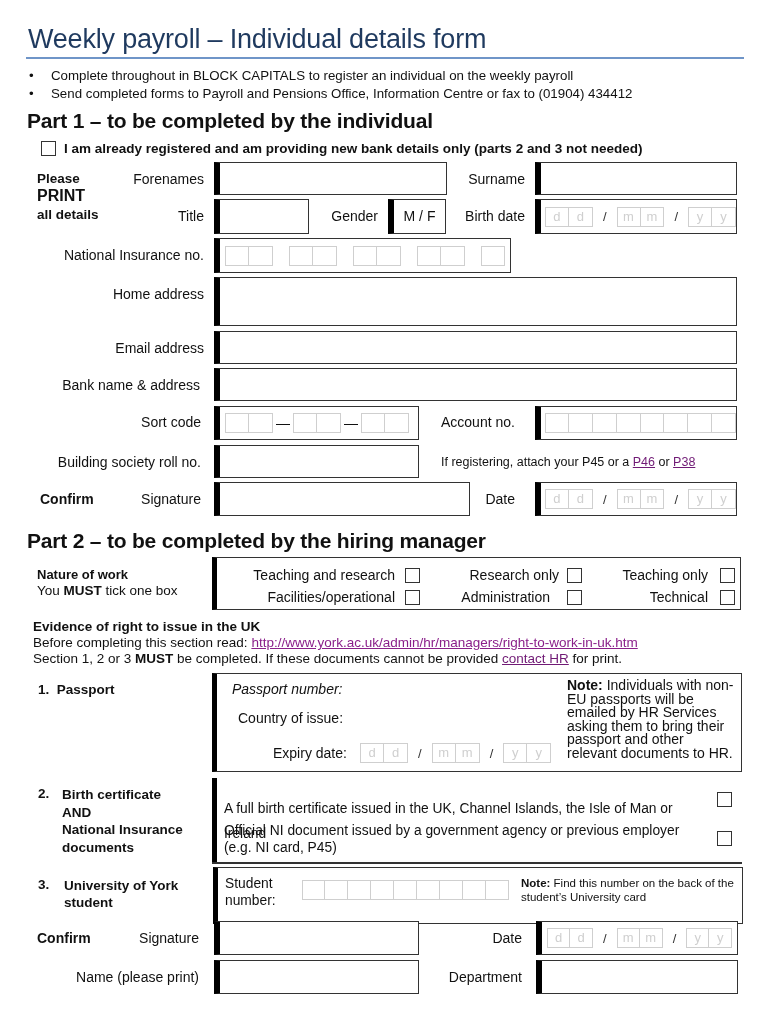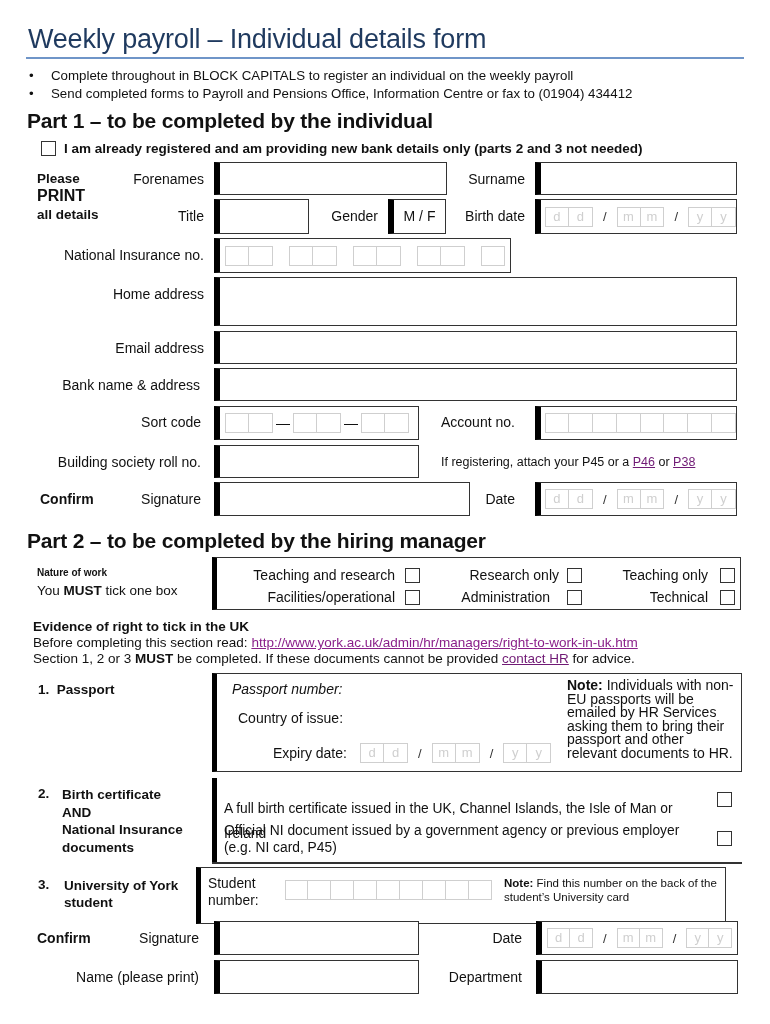--- a/index.html
+++ b/index.html
@@ -151,21 +151,21 @@
     <span class="cell">m</span>
       <span class="cell">m</span>
     <span class="sep">/</span>
     <span class="cell">y</span>
       <span class="cell">y</span>
   </div>
 </div>
 
 <div class="abs part-heading" style="left:27px; top:529px;">Part 2 – to be completed by the hiring manager</div>
 
-<div class="abs bold" style="left:37px; top:567px; font-size:10px;">Nature of work</div>
+<div class="abs bold" style="left:37px; top:567px; font-size:13px;">Nature of work</div>
 <div class="abs" style="left:37px; top:583px; font-size:13.5px; white-space:nowrap;">
   <span>You </span><b>MUST</b><span> tick one box</span>
 </div>
 
 <div class="abs box" style="left:212px; top:557px; width:529px; height:53px; border-left-width:5px;">
 
   <div class="abs lbl r" style="right:345px; top:9px;">Teaching and research</div>
   <span class="abs cb" style="left:188px; top:10px;"></span>
   <div class="abs lbl r" style="right:181px; top:9px;">Research only</div>
   <span class="abs cb" style="left:350px; top:10px;"></span>
@@ -173,26 +173,26 @@
   <span class="abs cb" style="left:503px; top:10px;"></span>
 
   <div class="abs lbl r" style="right:345px; top:31px;">Facilities/operational</div>
   <span class="abs cb" style="left:188px; top:32px;"></span>
   <div class="abs lbl r" style="right:190px; top:31px;">Administration</div>
   <span class="abs cb" style="left:350px; top:32px;"></span>
   <div class="abs lbl r" style="right:32px; top:31px;">Technical</div>
   <span class="abs cb" style="left:503px; top:32px;"></span>
 </div>
 
-<div class="abs bold" style="left:33px; top:619px; font-size:13.5px;">Evidence of right to tick in the UK</div>
+<div class="abs bold" style="left:33px; top:619px; font-size:13.5px;">Evidence of right to issue in the UK</div>
 <div class="abs" style="left:33px; top:635px; font-size:13.5px; white-space:nowrap;">
   <span>Before completing this section read: </span><a class="link-visited">http://www.york.ac.uk/admin/hr/managers/right-to-work-in-uk.htm</a>
 </div>
 <div class="abs" style="left:33px; top:651px; font-size:13.5px; white-space:nowrap;">
-  <span>Section 1, 2 or 3 </span><b>MUST</b><span> be completed.  If these documents cannot be provided </span><a class="link">contact HR</a><span> for advice.</span>
+  <span>Section 1, 2 or 3 </span><b>MUST</b><span> be completed.  If these documents cannot be provided </span><a class="link">contact HR</a><span> for print.</span>
 </div>
 
 <div class="abs bold" style="left:38px; top:682px; font-size:13.5px; white-space:pre;">1.  Passport</div>
 <div class="abs box" style="left:212px; top:673px; width:530px; height:99px; border-left-width:5px;">
   <div class="abs lbl" style="left:15px; top:7px;font-style:italic;">Passport number:</div>
   <div class="abs lbl" style="left:21px; top:36px;">Country of issue:</div>
   <div class="abs lbl" style="left:56px; top:71px;">Expiry date:</div>
   <div class="abs" style="left:143px; top:67px; height:24px; display:flex; align-items:center;">
     <span class="cell">d</span>
       <span class="cell">d</span>
@@ -221,21 +221,21 @@
   <div class="abs" style="left:7px; top:45px; width:460px; font-size:13.8px; line-height:16.5px;">Official NI document issued by a government agency or previous employer (e.g. NI card, P45)</div>
   <span class="abs cb" style="left:500px; top:53px;"></span>
 </div>
 <div class="abs" style="left:212px; top:862px; width:530px; height:1.5px; background:#333;"></div>
 
 <div class="abs bold" style="left:38px; top:877px; font-size:13.5px;">3.</div>
 <div class="abs bold" style="left:64px; top:877px; font-size:13.5px; line-height:17px;">
   <div>University of York</div>
   <div>student</div>
 </div>
-<div class="abs box" style="left:196px; top:867px; width:530px; height:57px; border-left-width:5px;">
+<div class="abs box" style="left:213px; top:867px; width:530px; height:57px; border-left-width:5px;">
   <div class="abs" style="left:7px; top:7px; width:70px; font-size:13.8px; line-height:17px;">Student number:</div>
   <div class="abs" style="left:84px; top:12px; display:flex;">
     <span class="cell" style="width:23px;"></span>
       <span class="cell" style="width:23px;"></span>
       <span class="cell" style="width:23px;"></span>
       <span class="cell" style="width:23px;"></span>
       <span class="cell" style="width:23px;"></span>
       <span class="cell" style="width:23px;"></span>
       <span class="cell" style="width:23px;"></span>
       <span class="cell" style="width:23px;"></span>

